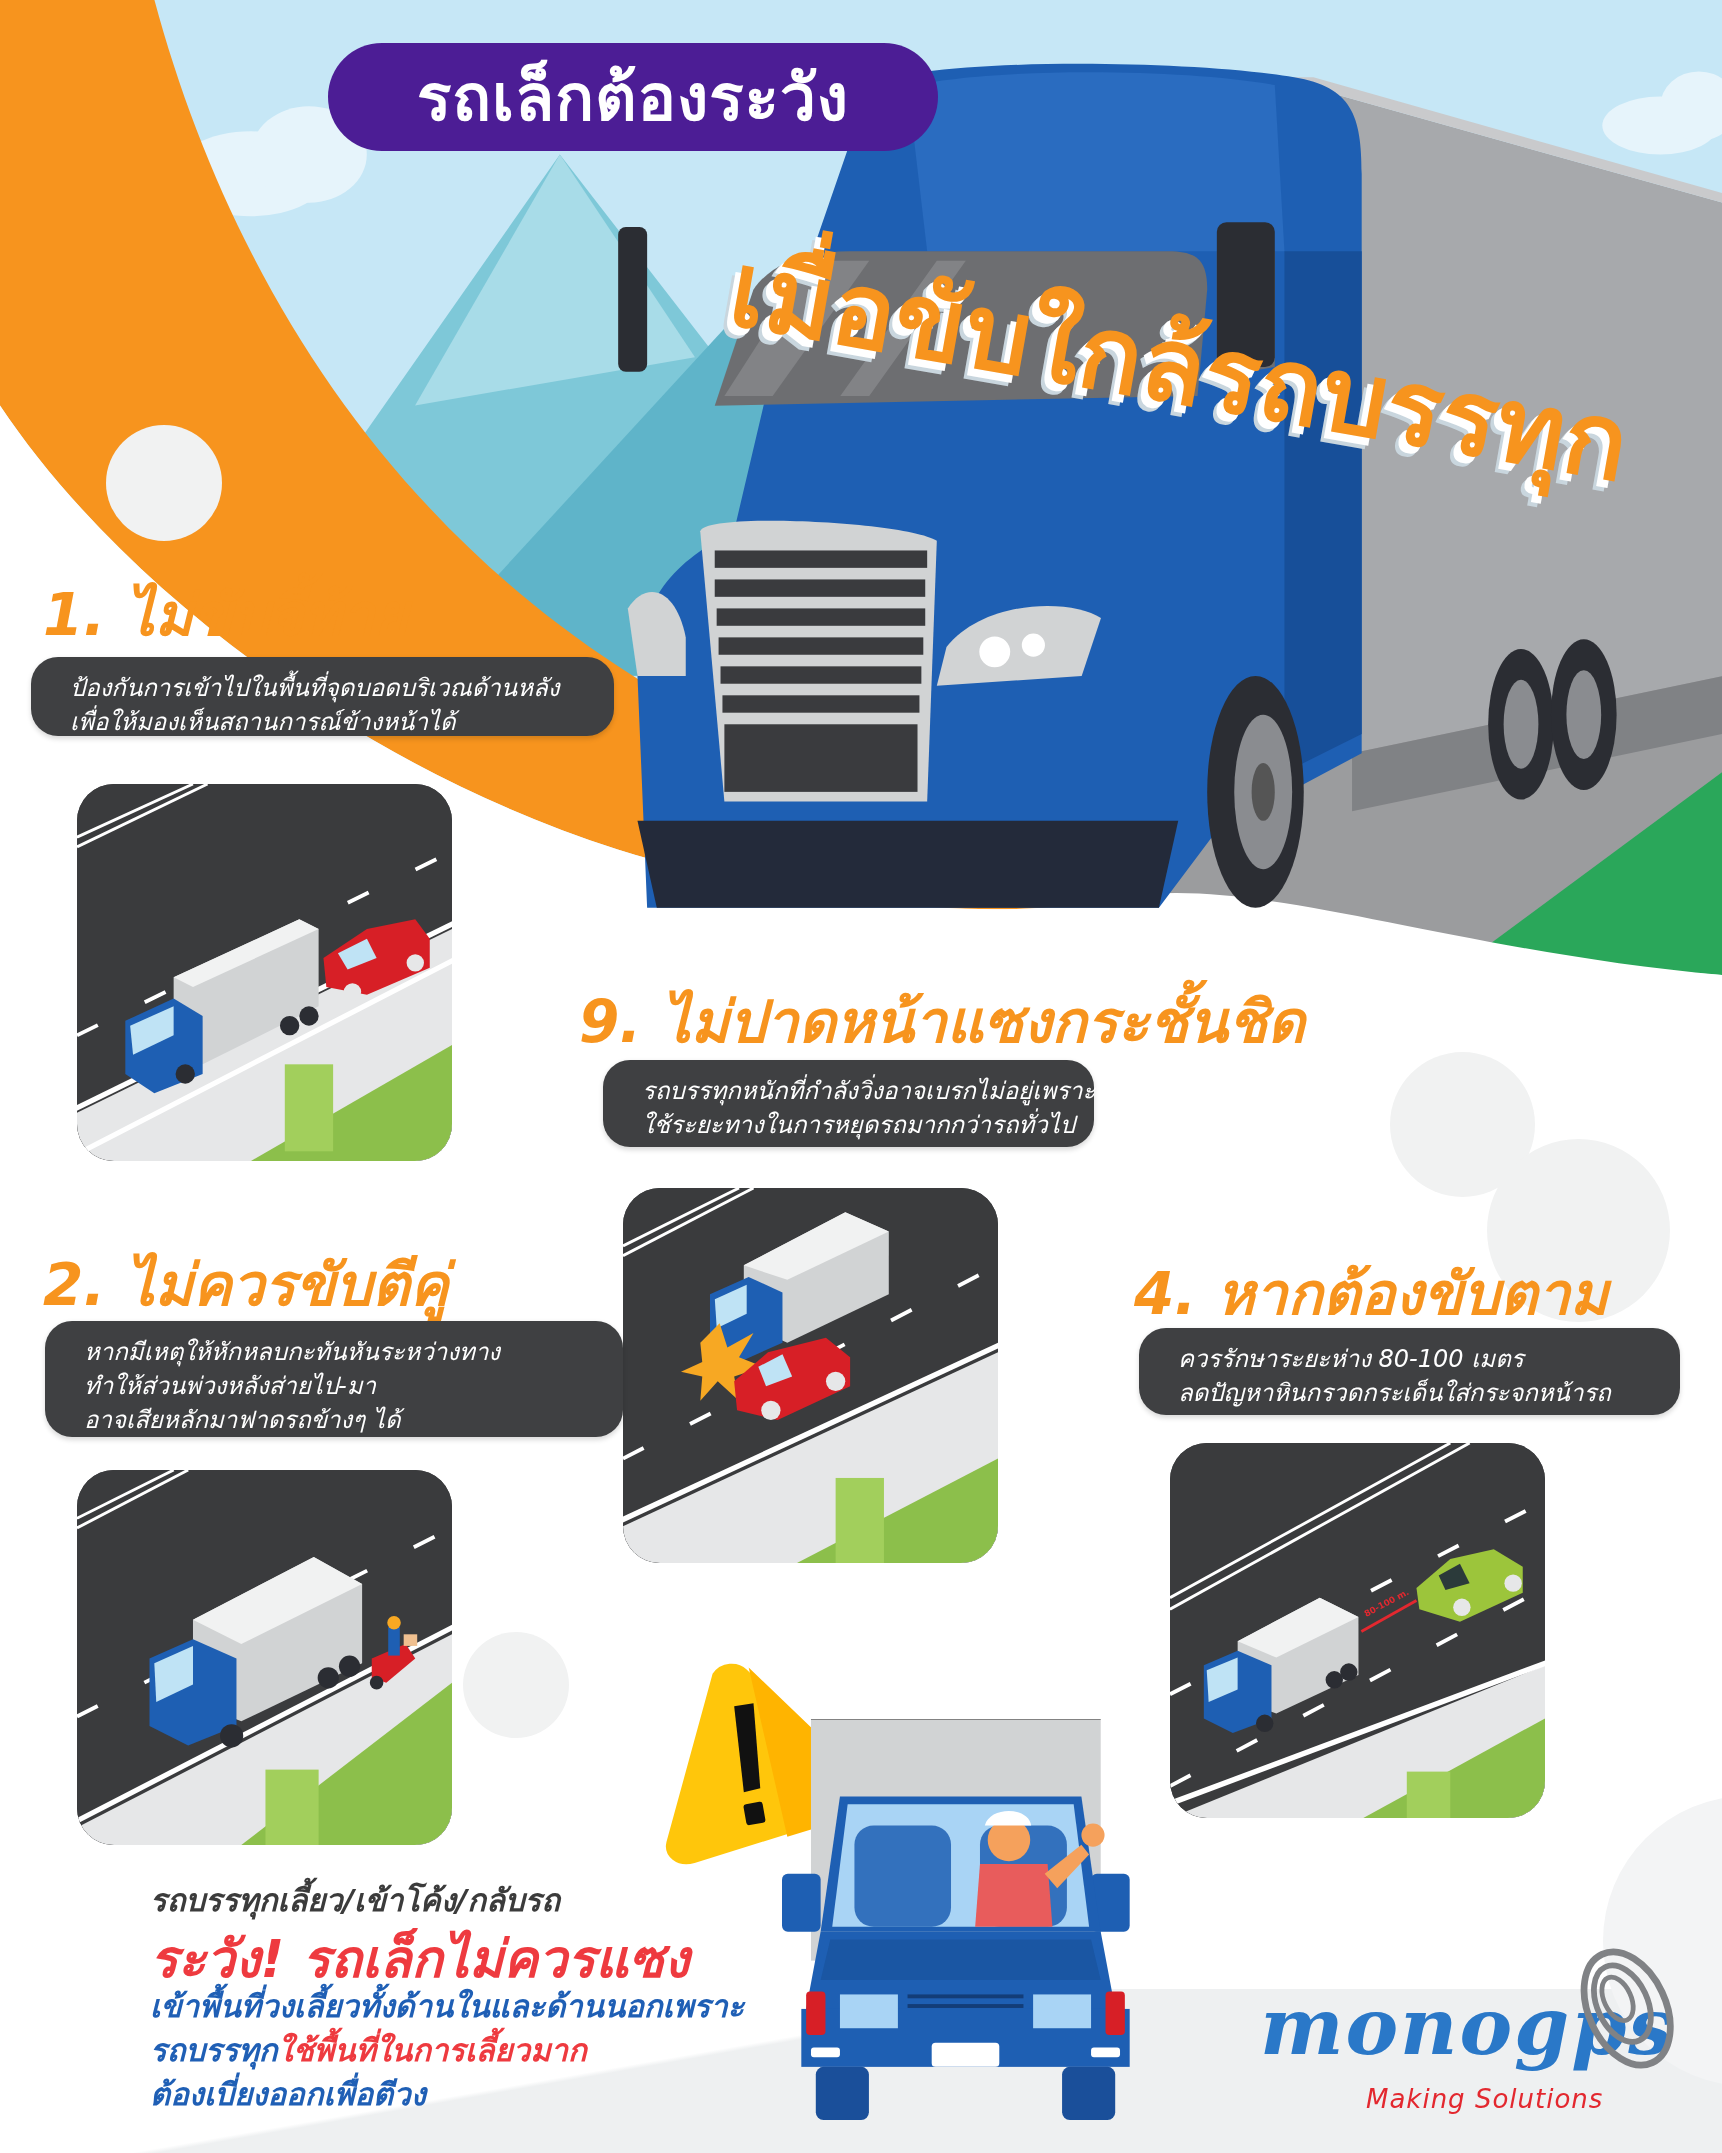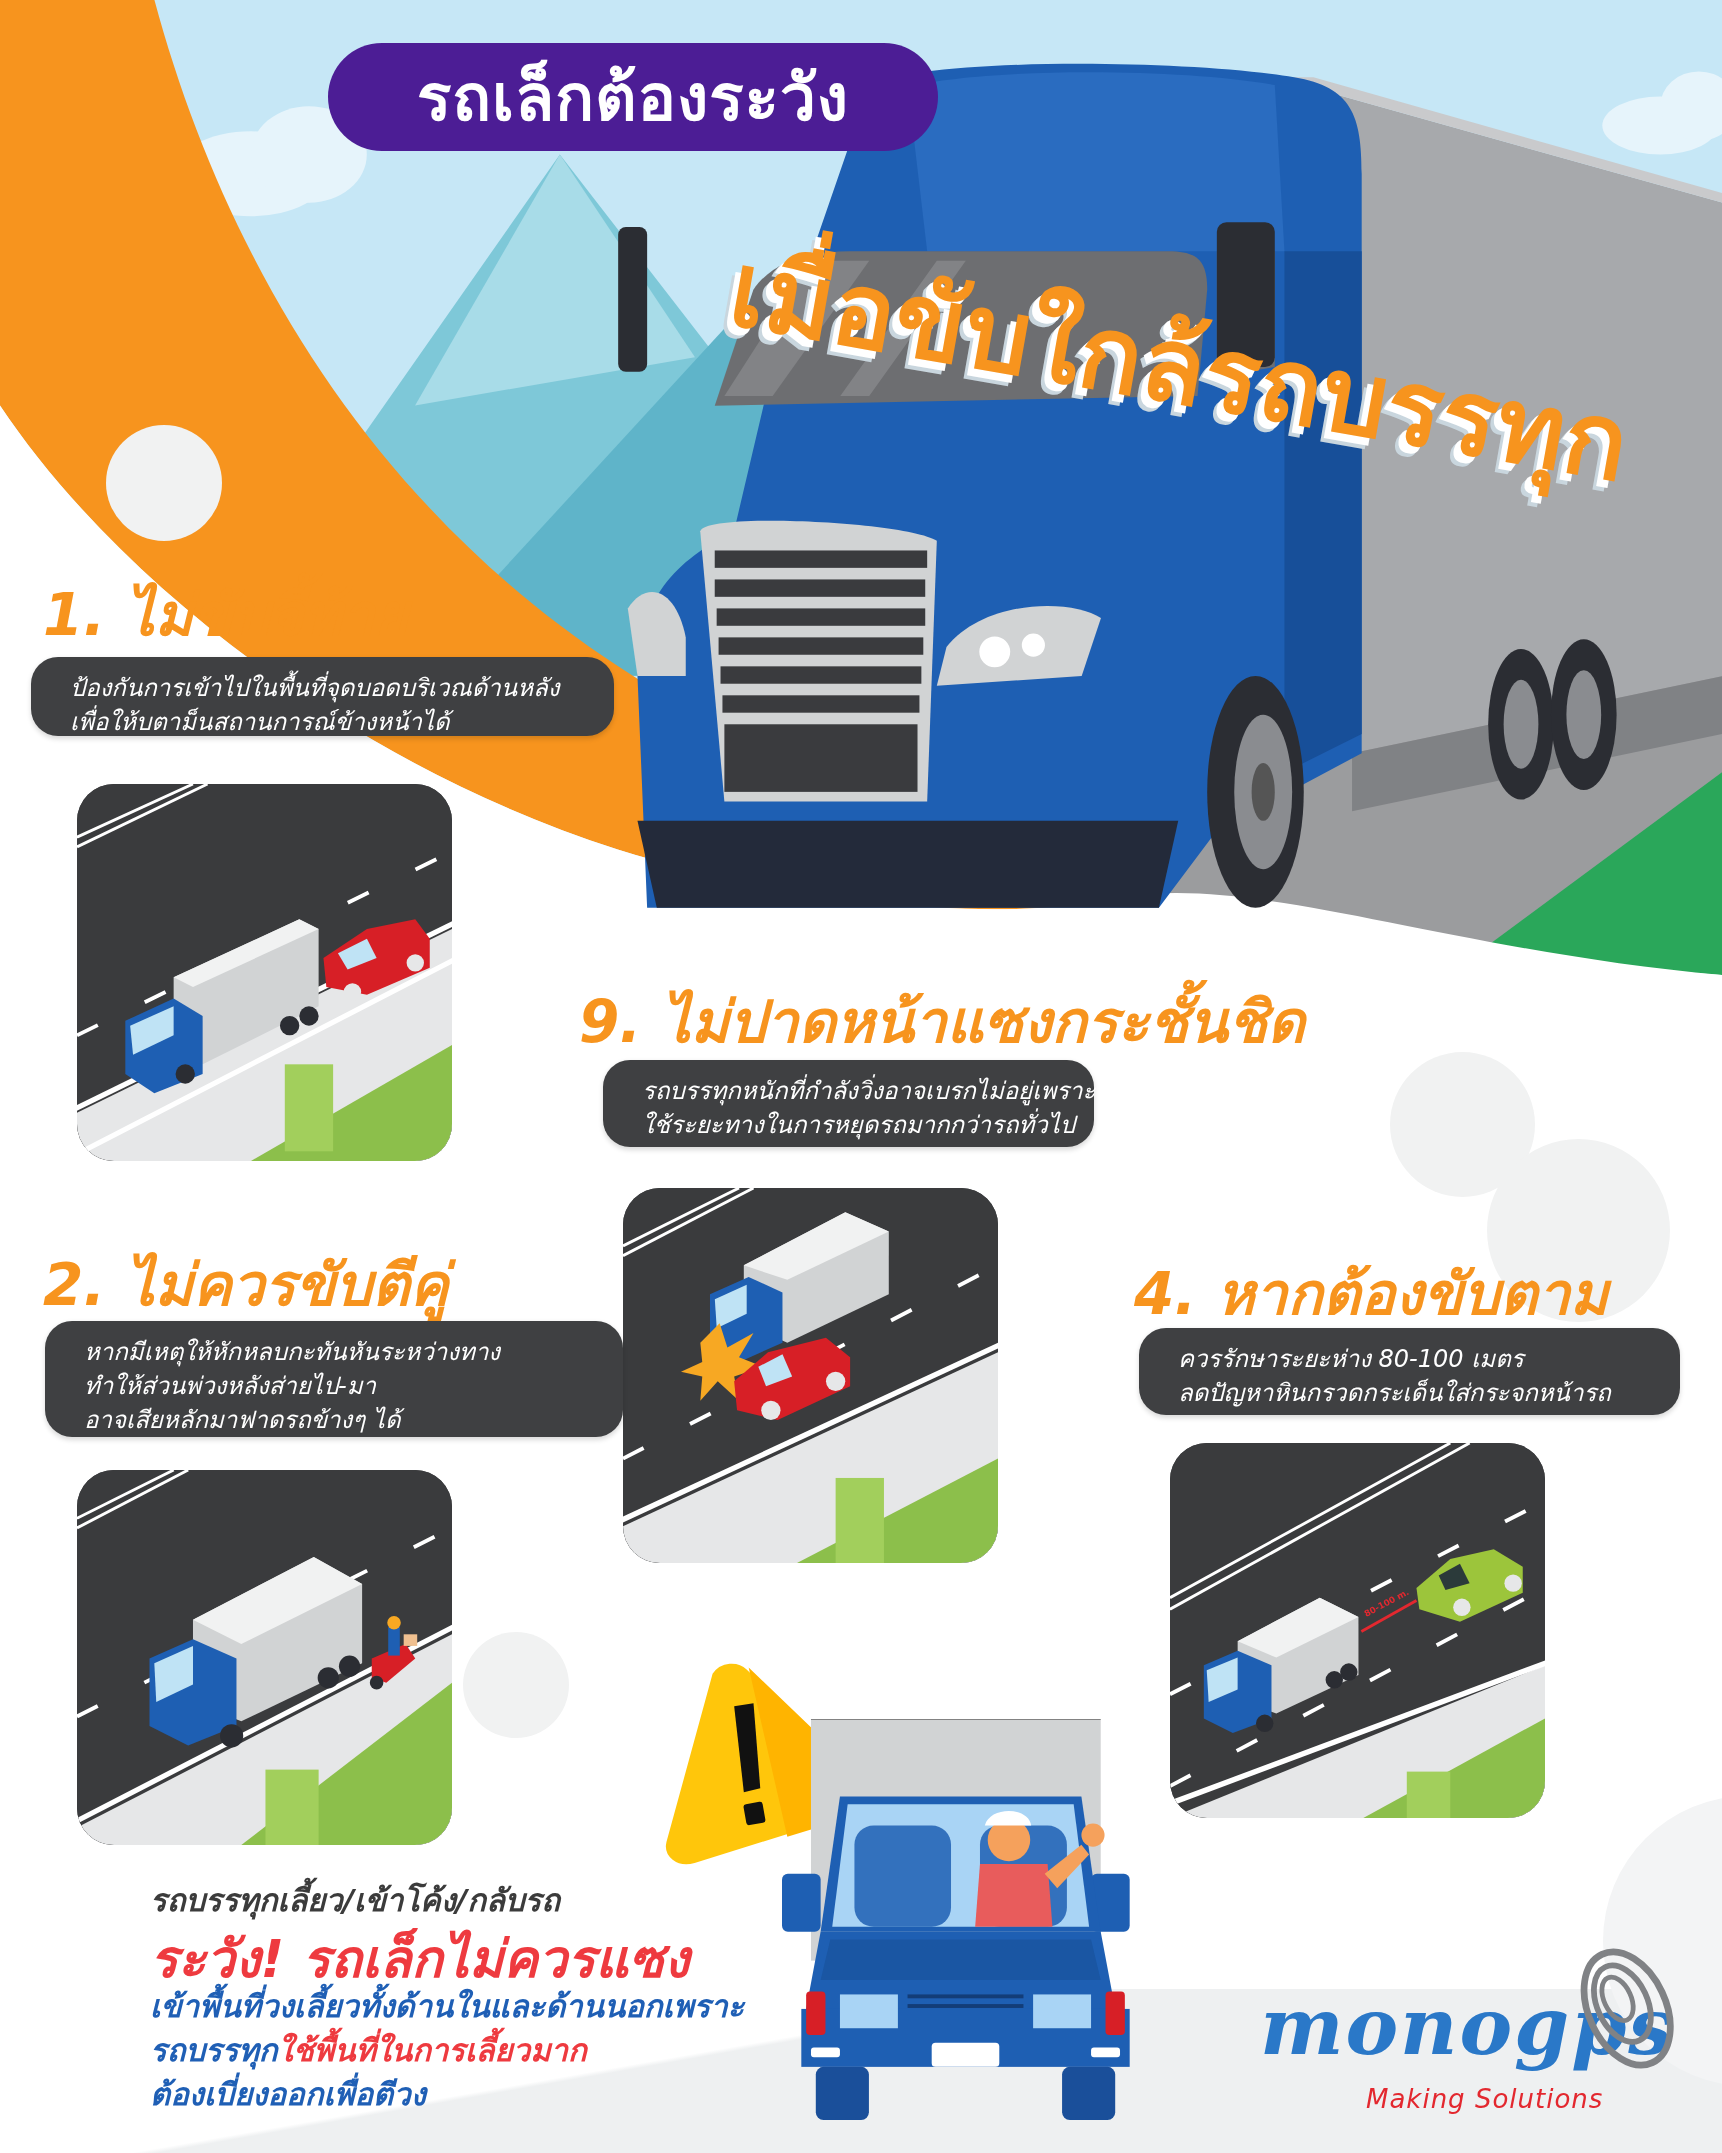--- a/index.html
+++ b/index.html
@@ -112,21 +112,21 @@
 </svg>
 
 <div class="abs pill">
   <span>รถเล็กต้องระวัง</span>
 </div>
 <div class="abs big-title">เมื่อขับใกล้รถบรรทุก</div>
 
 <div class="abs sec-head" style="left:43px;top:568px;">1. ไม่ขับจี้ท้าย</div>
 <div class="abs caption" style="left:31px;top:657px;width:583px;height:79px;">
   <div>ป้องกันการเข้าไปในพื้นที่จุดบอดบริเวณด้านหลัง</div>
-  <div>เพื่อให้บตาม็นสถานการณ์ข้างหน้าได้</div>
+  <div>เพื่อให้มองเห็นสถานการณ์ข้างหน้าได้</div>
 </div>
 <div class="abs panel" style="left:77px;top:784px;width:375px;height:377px;">
   <svg width="375" height="377" viewBox="0 0 388 390">
     <rect width="388" height="390" fill="#3a3b3d"></rect>
     <path d="M0 340 L388 150 L388 390 L0 390 Z" fill="#e6e7e8"></path>
     <path d="M0 380 L388 180 L388 186 L0 386 Z" fill="#ffffff"></path>
     <path d="M0 332 L388 142 L388 148 L0 338 Z" fill="#ffffff"></path>
     <path d="M180 390 L388 270 L388 390 Z" fill="#8cbf4b"></path>
     <rect x="215" y="290" width="50" height="90" fill="#a2cf5c"></rect>
     <g stroke="#ffffff" stroke-width="4" stroke-dasharray="24 54">

